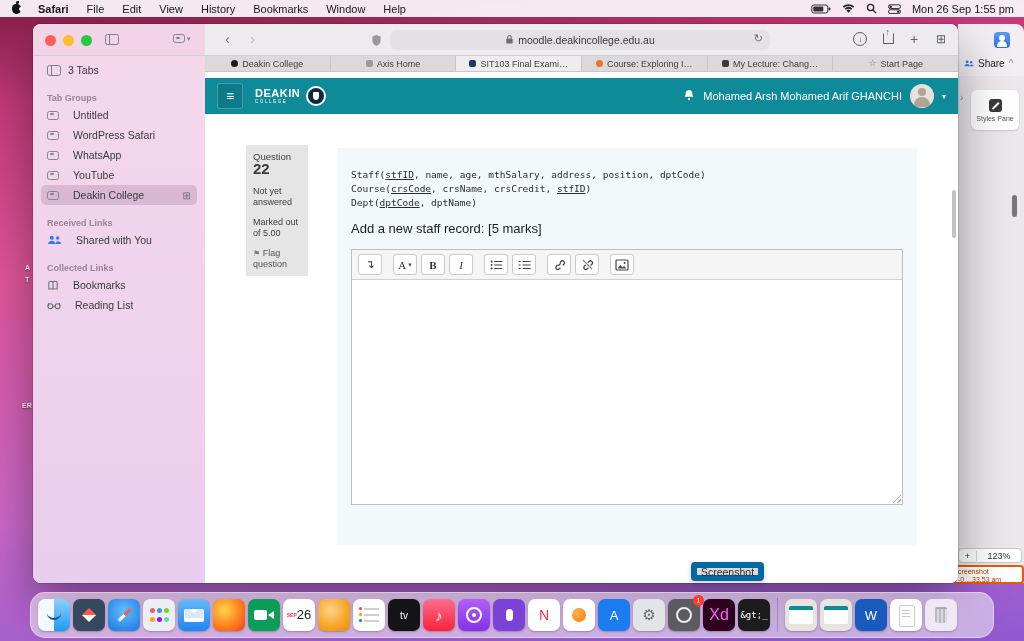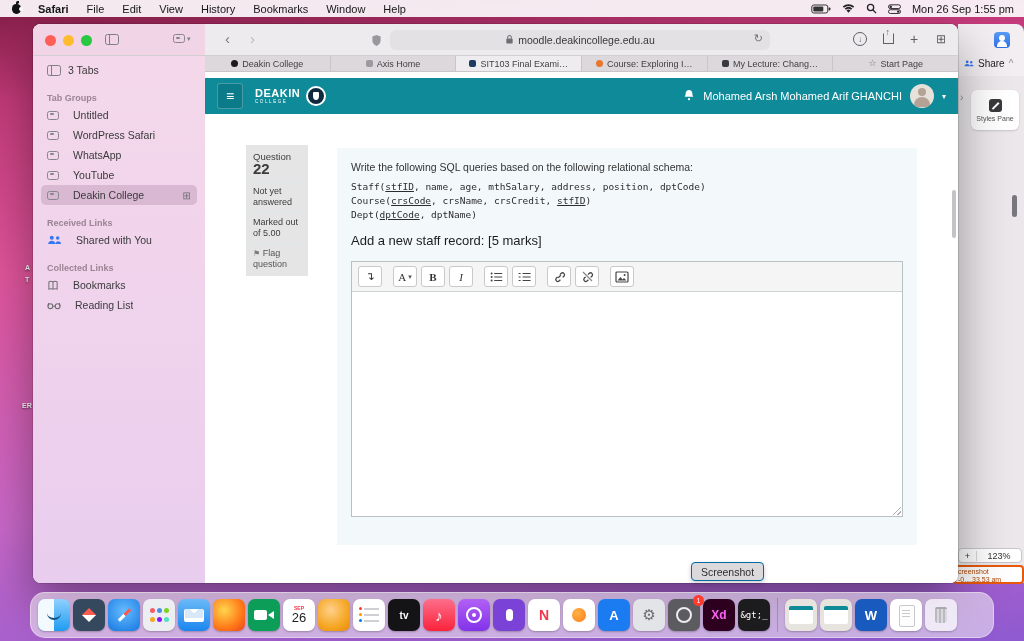--- a/index.html
+++ b/index.html
@@ -128,43 +128,43 @@
 .ebtn{min-width:24px;height:21px;background:#fff;border:1px solid #c9c9c9;border-radius:3px;display:flex;align-items:center;justify-content:center;font-size:11px;color:#333;padding:0 4px;gap:2px;}
 .ebtn.gap{margin-left:7px;}
 .ebtn .serif{font-family:"Liberation Serif",serif;}
 .ebtn .it{font-style:italic;}
 .ebtn .cdn{font-size:7px;color:#555;}
 .ebtn svg{display:block;}
 .etext{height:224px;background:#fff;position:relative;}
 .eresize{position:absolute;right:1px;bottom:1px;width:10px;height:10px;background:repeating-linear-gradient(-45deg,transparent 0 2px,#b0b0b0 2px 3px);clip-path:polygon(100% 0,100% 100%,0 100%);}
 
 
-.tooltip{position:absolute;left:691px;top:562px;width:73px;height:19px;background:#dcd9dc;border:1px solid #0369a1;border-radius:4px;display:flex;align-items:center;justify-content:center;font-size:10.5px;color:#2c2c2e;z-index:20;box-shadow:0 2px 5px rgba(0,0,0,.2);}
+.tooltip{position:absolute;left:691px;top:562px;width:73px;height:19px;background:#dcd9dc;border:6px solid #0369a1;border-radius:4px;display:flex;align-items:center;justify-content:center;font-size:10.5px;color:#2c2c2e;z-index:20;box-shadow:0 2px 5px rgba(0,0,0,.2);}
 
 
 .dock{position:absolute;left:30px;right:30px;bottom:3px;height:46px;background:rgba(248,244,248,.55);border:1px solid rgba(255,255,255,.4);border-radius:15px;display:flex;align-items:center;padding:0 7px;gap:3px;z-index:30;}
 .di{width:32px;height:32px;border-radius:7px;position:relative;flex:0 0 auto;display:flex;align-items:center;justify-content:center;box-shadow:0 1px 2px rgba(0,0,0,.25);overflow:visible;}
-.dglyph{font-weight:bold;color:#fff;}
+.dglyph{font-weight:normal;color:#fff;}
 .d-finder{background:linear-gradient(180deg,#8fd0ff,#1e9cf0);}
 .d-finder::before{content:"";position:absolute;left:0;top:0;width:50%;height:100%;background:#f2faff;border-radius:7px 0 0 7px;}
 .d-finder::after{content:"";position:absolute;left:9px;top:12px;width:14px;height:7px;border-bottom:2px solid #15517e;border-radius:0 0 8px 8px;}
 .d-maps{background:#34495e;}
 .d-maps::before{content:"";width:10px;height:10px;background:linear-gradient(135deg,#ff5a4e 50%,#fff 50%);transform:rotate(45deg);}
 .d-safari{background:radial-gradient(circle at 50% 38%,#66bcff,#1677e0);}
 .d-safari::before{content:"";width:3px;height:16px;background:linear-gradient(180deg,#ff5a4e 50%,#fff 50%);transform:rotate(45deg);}
 .d-launchpad{background:#eceef2;}
 .d-launchpad::before{content:"";position:absolute;left:7px;top:9px;width:5px;height:5px;border-radius:50%;background:#f45b69;box-shadow:7px 0 0 #4a90e2,14px 0 0 #7ed321,0 9px 0 #f5a623,7px 9px 0 #9013fe,14px 9px 0 #50e3c2;}
 .d-mail{background:linear-gradient(180deg,#6ab9f7,#1c86ee);}
 .d-mail::before{content:"";position:absolute;left:6px;top:10px;width:20px;height:13px;background:#fff;border-radius:2px;}
 .d-mail::after{content:"";position:absolute;left:7px;top:10px;width:18px;height:9px;background:linear-gradient(135deg,transparent 49%,#d8e8f8 50%),linear-gradient(225deg,transparent 49%,#d8e8f8 50%);}
 .d-firefox{background:radial-gradient(circle at 35% 35%,#ffd54d,#ff7a18 60%,#e8431f);}
 .d-meet{background:#0c9d58;}
 .d-meet::before{content:"";position:absolute;left:6px;top:11px;width:13px;height:10px;background:#fff;border-radius:2px;}
 .d-meet::after{content:"";position:absolute;left:20px;top:12px;border-top:4px solid transparent;border-bottom:4px solid transparent;border-right:6px solid #fff;}
-.d-calendar{background:#fff;flex-direction:column;gap:0;}
+.d-calendar{background:#fff;gap:0;}
 .cal-month{font-size:5px;color:#f4364c;font-weight:bold;line-height:6px;}
 .cal-day{font-size:13px;color:#1d1d1f;line-height:14px;}
 .d-amazon{background:radial-gradient(circle at 40% 35%,#ffd08a,#f5a623 60%,#e8890c);}
 .d-notes{background:#fff;}
 .d-notes::before{content:"";position:absolute;left:11px;top:9px;width:15px;height:1.6px;background:#cfcfd4;box-shadow:0 6px 0 #cfcfd4,0 12px 0 #cfcfd4;}
 .d-notes::after{content:"";position:absolute;left:6px;top:8px;width:3px;height:3px;border-radius:50%;background:#ff3b30;box-shadow:0 6px 0 #ff9500,0 12px 0 #007aff;}
 .d-tv{background:#141416;}
 .d-tv .dglyph{font-size:10px;}
 .d-music{background:linear-gradient(180deg,#fd6e8b,#fa233b);}
 .d-music .dglyph{font-size:15px;font-weight:normal;}
@@ -178,21 +178,21 @@
 .d-orange{background:#fff;}
 .d-orange::before{content:"";width:14px;height:14px;border-radius:50%;background:radial-gradient(circle at 35% 35%,#ffb347,#ff7a18);}
 .d-appstore{background:#1a7cf0;}
 .d-appstore .dglyph{font-size:13px;}
 .d-gear{background:#e2e4e8;}
 .d-gear .dglyph{color:#6d6d72;font-size:15px;font-weight:normal;}
 .d-camera{background:#5b5b60;}
 .d-camera::before{content:"";width:12px;height:12px;border:2px solid #ececf0;border-radius:50%;}
 .badge{position:absolute;top:-4px;right:-4px;width:11px;height:11px;border-radius:50%;background:#ff3b30;color:#fff;font-size:7px;display:flex;align-items:center;justify-content:center;}
 .d-xd{background:#2e0020;}
-.d-xd .dglyph{color:#ff61f6;font-size:12px;}
+.d-xd .dglyph{color:#ff61f6;font-size:16px;}
 .d-terminal{background:#1c1c1e;}
 .d-terminal .dglyph{font-family:"DejaVu Sans Mono",monospace;font-size:9px;font-weight:normal;}
 .dock-divider{width:1px;height:34px;background:rgba(0,0,0,.18);margin:0 4px;flex:0 0 auto;}
 .d-thumb{background:#e7e3df;}
 .d-thumb::before{content:"";position:absolute;left:4px;top:7px;right:4px;bottom:7px;background:#fff;border-radius:2px;border-top:4px solid #0e8a99;}
 .d-docs{background:#fff;}
 .d-docs::before{content:"";position:absolute;left:9px;top:6px;width:14px;height:20px;background:#fdfdfd;border:1px solid #c9c9cd;border-radius:2px;}
 .d-docs::after{content:"";position:absolute;left:12px;top:11px;width:8px;height:1.4px;background:#c9c9cd;box-shadow:0 3px 0 #c9c9cd,0 6px 0 #c9c9cd;}
 .d-trash{background:rgba(255,255,255,.72);}
 .d-trash::before{content:"";width:12px;height:14px;background:linear-gradient(90deg,#b9b9bf 0 2px,#d9d9de 2px 4px,#b9b9bf 4px 6px,#d9d9de 6px 8px,#b9b9bf 8px 10px,#d9d9de 10px 12px);border-radius:2px 2px 3px 3px;border-top:2px solid #a9a9af;}
@@ -427,21 +427,20 @@
           <div class="q-sep"></div>
           <div>Marked out of 5.00</div>
           <div class="q-sep"></div>
           <div class="q-flag">
             <span class="flag-ic">⚑</span>
             <span>Flag question</span>
           </div>
         </div>
 
         <div class="qmain">
-          <div class="q-prompt">Write the following SQL queries based on the following relational schema:</div>
           <div class="q-schema">
             <div><span>Staff(</span><span class="u">stfID</span><span>, name, age, mthSalary, address, position, dptCode)</span></div>
             <div><span>Course(</span><span class="u">crsCode</span><span>, crsName, crsCredit, </span><span class="u">stfID</span><span>)</span></div>
             <div><span>Dept(</span><span class="u">dptCode</span><span>, dptName)</span></div>
           </div>
           <div class="q-task">Add a new staff record: [5 marks]</div>
 
           <div class="editor">
             <div class="etoolbar">
               <button class="ebtn">

